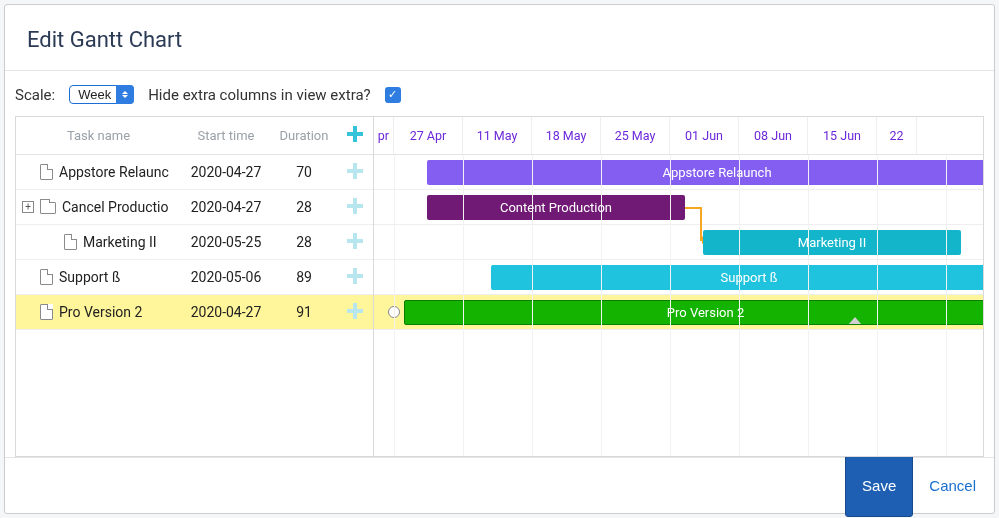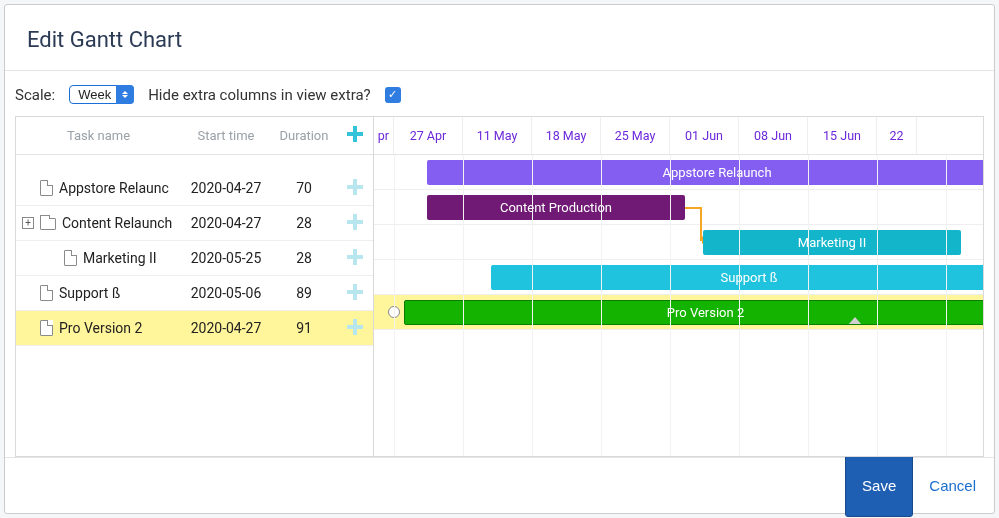--- a/index.html
+++ b/index.html
@@ -41,21 +41,21 @@
     background: #2f7de1; display: inline-flex; align-items: center; justify-content: center;
     color: #fff; font-size: 11px; cursor: pointer;
   }
   .gantt-area {
     flex: 1; margin: 4px 10px 0 10px; border: 1px solid #d9d9d9;
     display: flex; overflow: hidden; position: relative;
     background: #fff;
   }
   .grid-side {
     width: 358px; border-right: 1px solid #d9d9d9;
-    display: flex; flex-direction: column; gap: 16px;
+    display: flex; flex-direction: column;
   }
   .grid-header {
     height: 38px; display: flex; align-items: center;
     font-size: 13px; color: #9aa1a8;
     border-bottom: 1px solid #e4e4e4;
   }
   .col-task { flex: 1; text-align: center; }
   .col-start { width: 90px; text-align: center; }
   .col-dur   { width: 66px; text-align: center; }
   .col-add   { width: 36px; text-align: center; }
@@ -186,21 +186,21 @@
               <span>Appstore Relaunc</span>
             </div>
             <div class="col-start">2020-04-27</div>
             <div class="col-dur">70</div>
             <div class="col-add"><span class="plus-icon plus-row"></span></div>
           </div>
           <div class="grid-row">
             <div class="col-task">
               <span class="expand-box">+</span>
               <span class="folder-icon"></span>
-              <span>Content Relaunch</span>
+              <span>Cancel Productio</span>
             </div>
             <div class="col-start">2020-04-27</div>
             <div class="col-dur">28</div>
             <div class="col-add"><span class="plus-icon plus-row"></span></div>
           </div>
           <div class="grid-row">
             <div class="col-task">
               <span class="expand-spacer"></span>
               <span class="indent"></span>
               <span class="doc-icon"></span>

